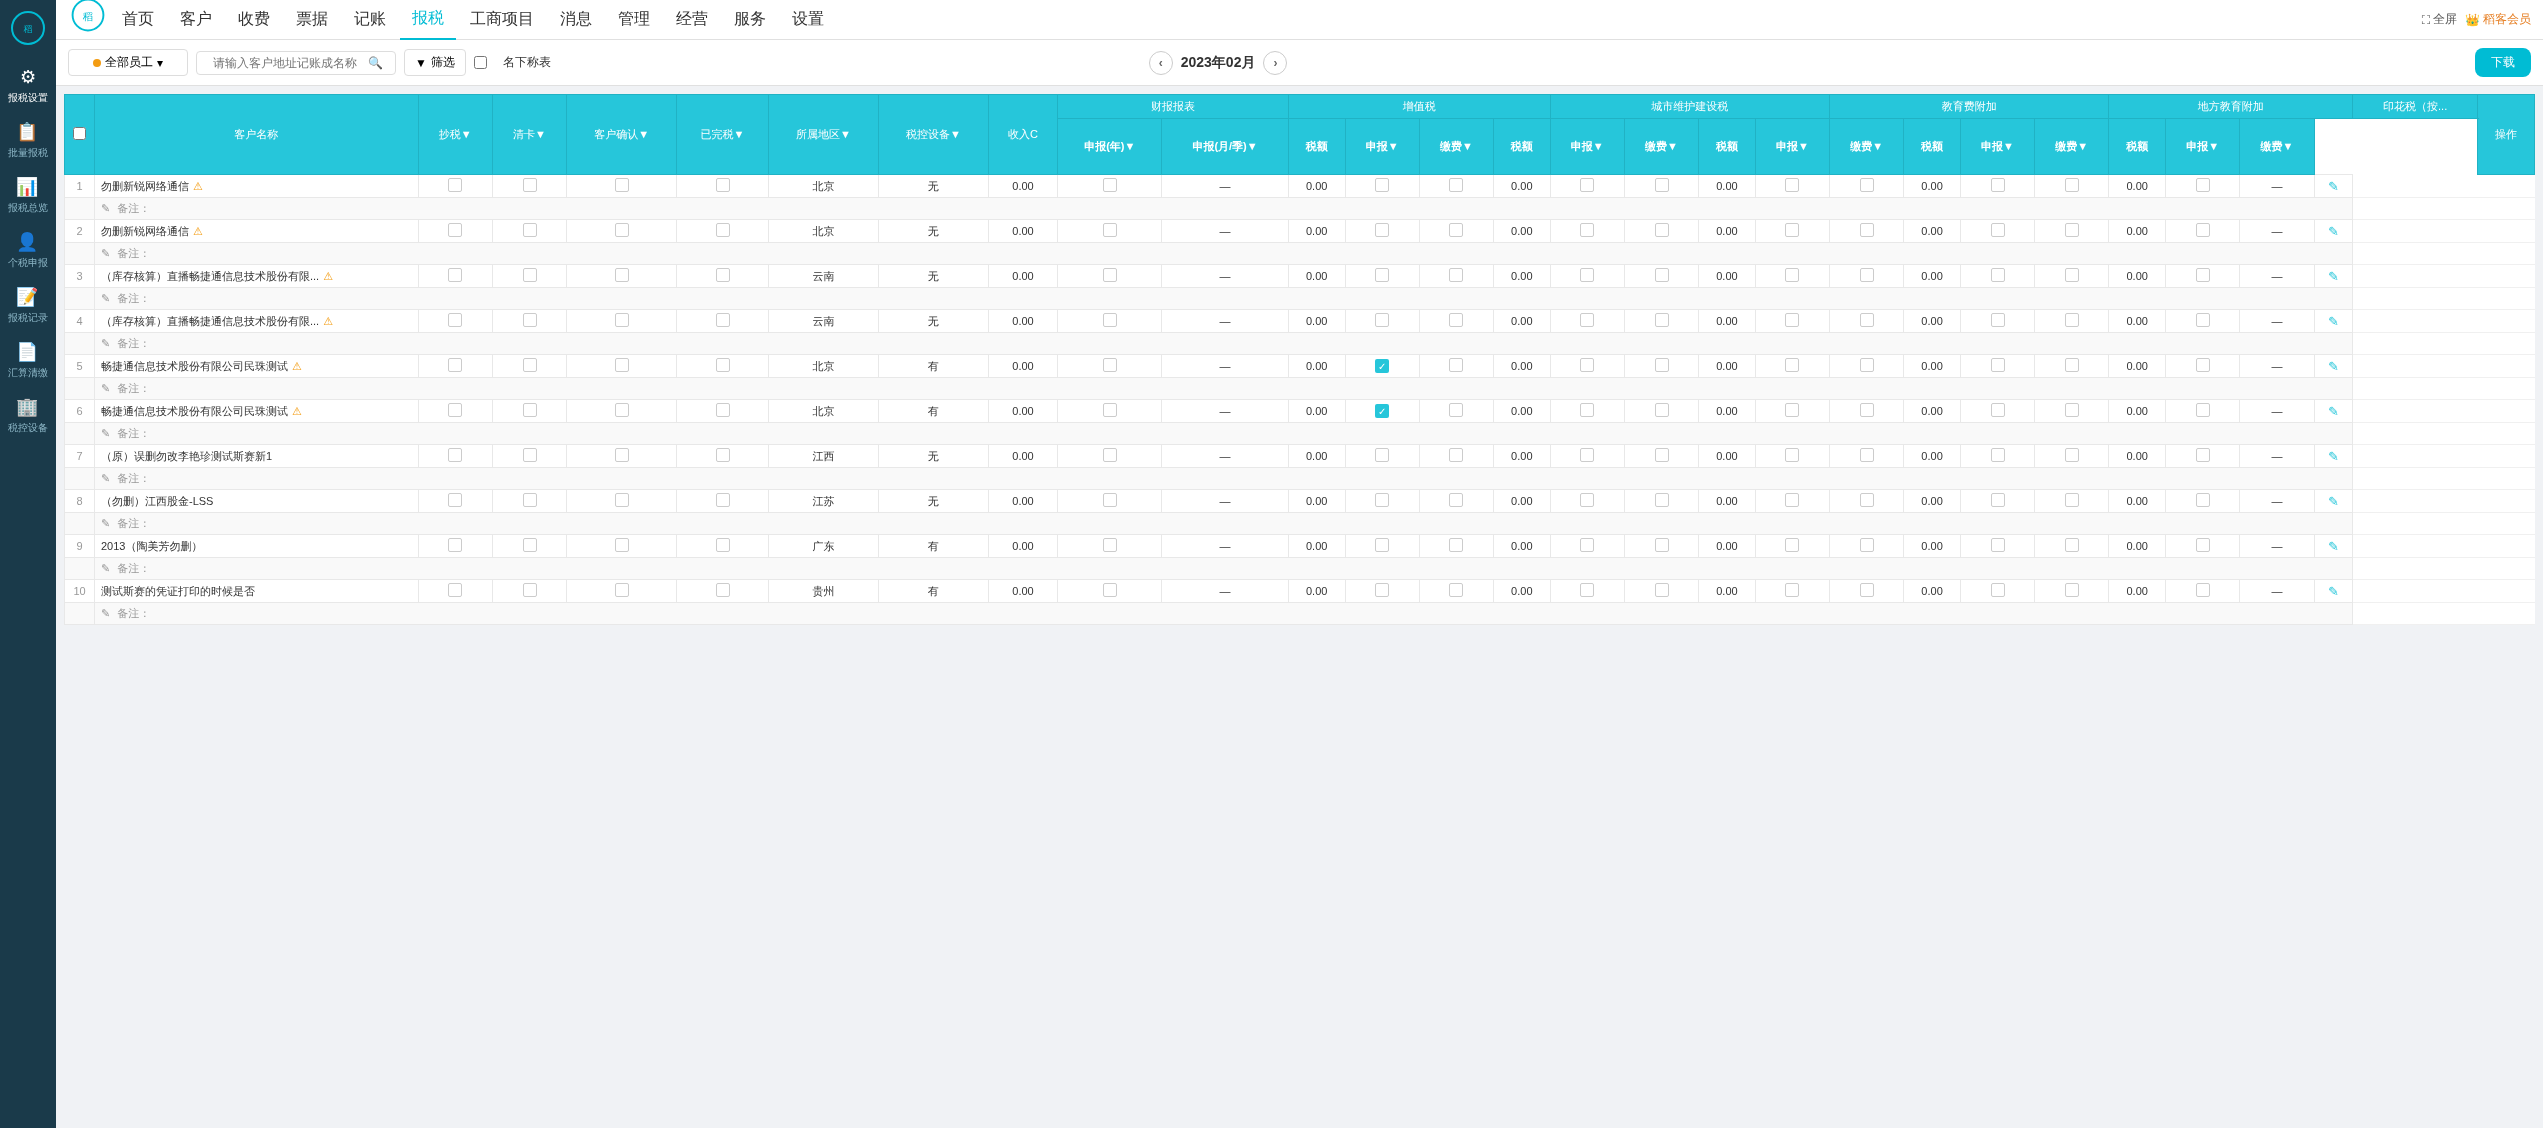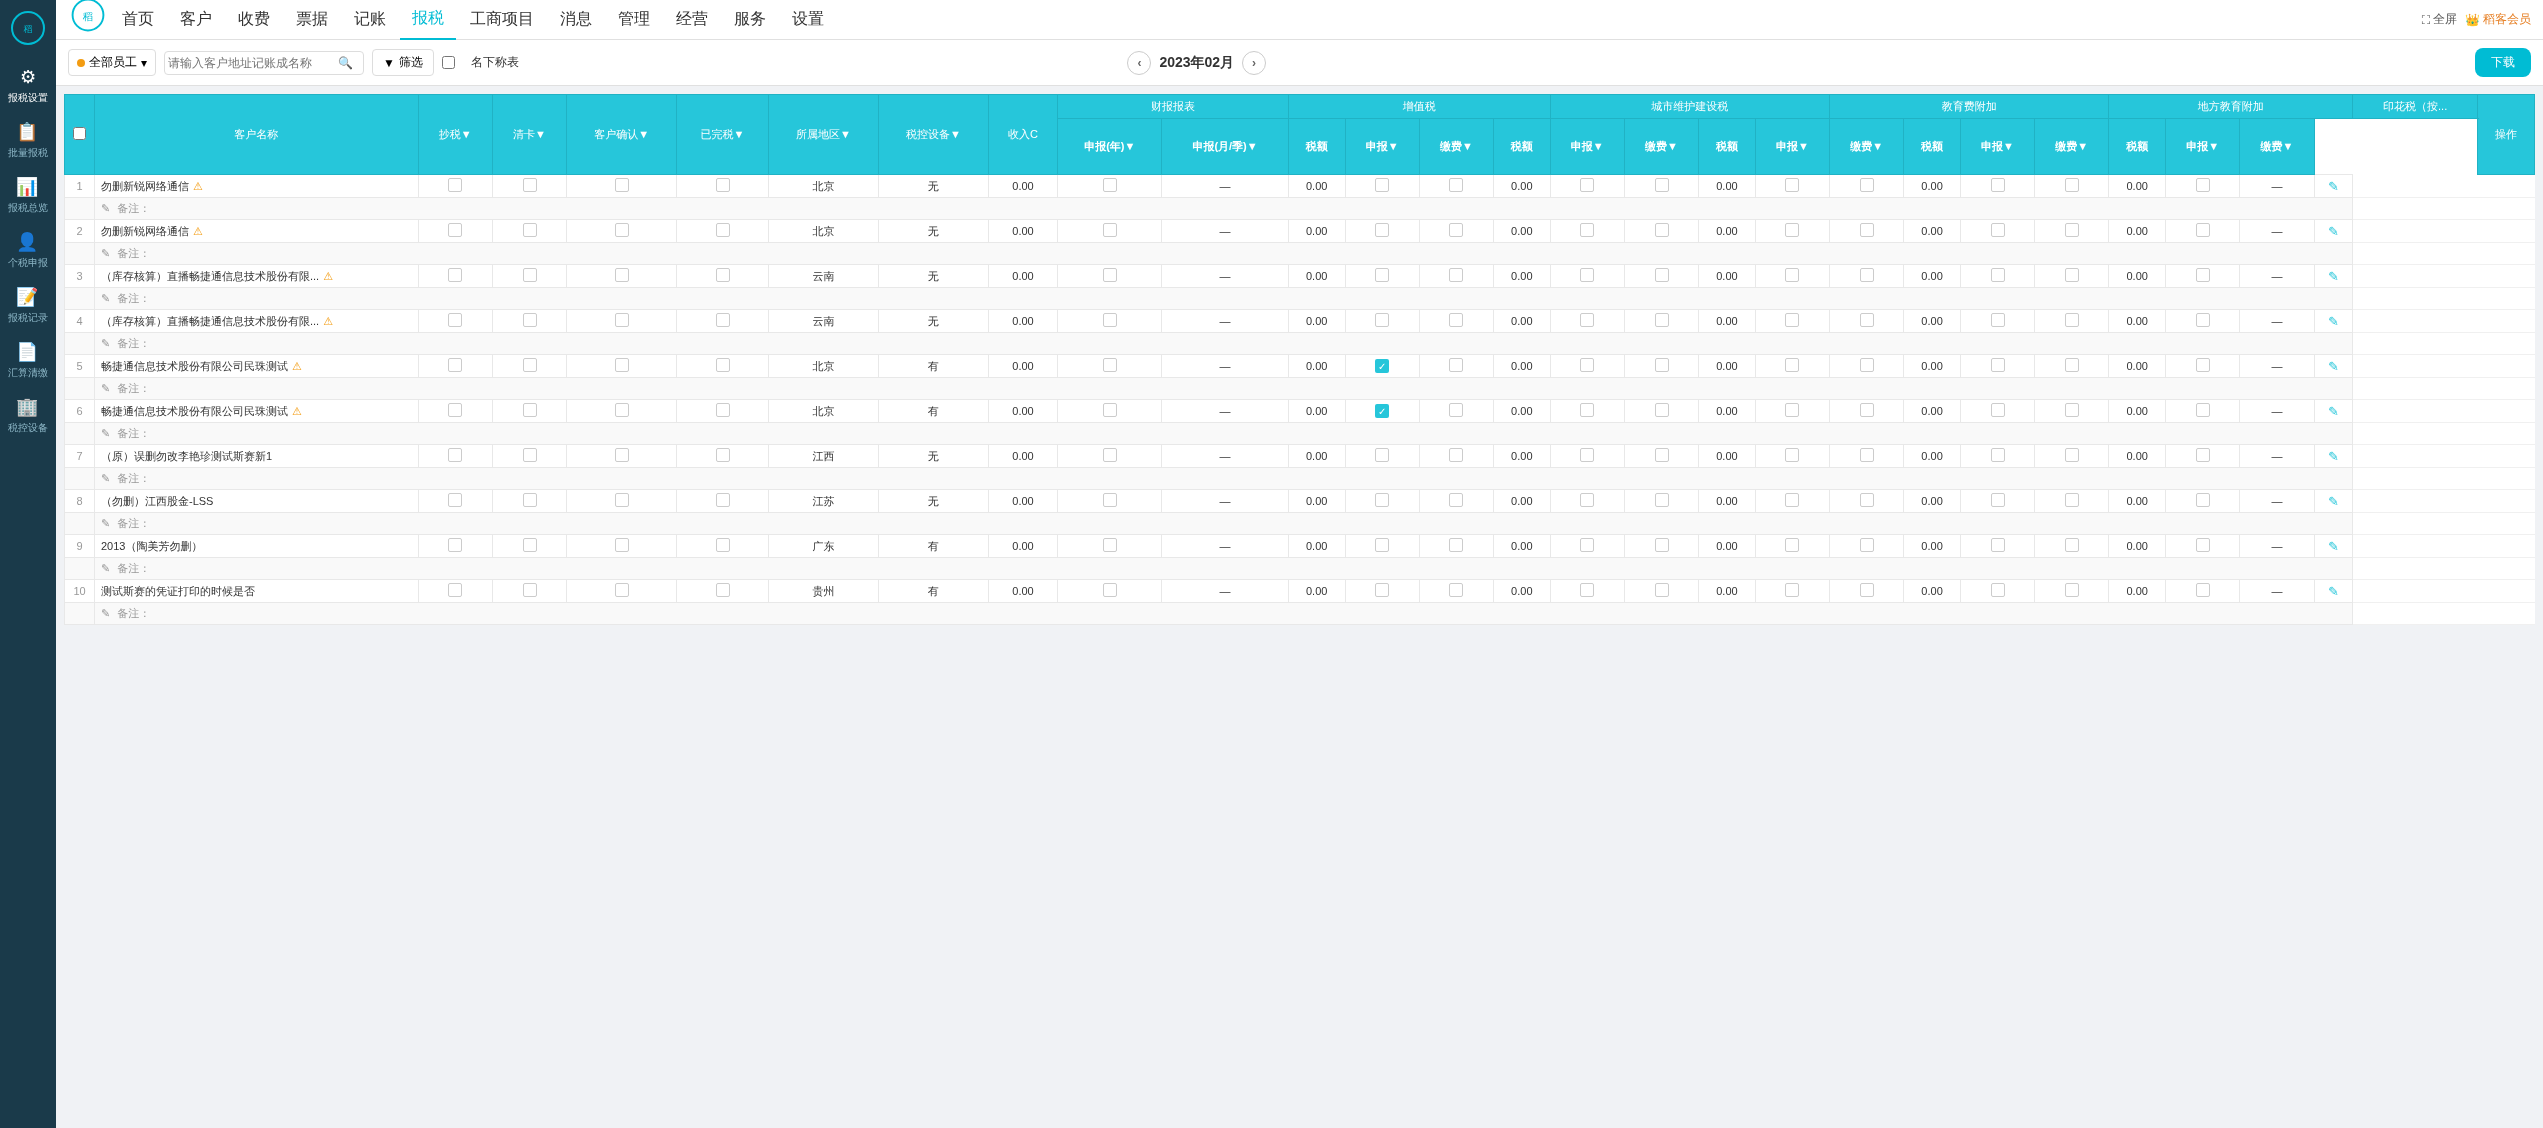--- a/index.html
+++ b/index.html
@@ -104,32 +104,32 @@
       gap: 8px;
       border-bottom: 1px solid #e0e0e0;
       flex-shrink: 0;
     }
     .employee-select {
       display: flex;
       align-items: center;
       gap: 4px;
       border: 1px solid #ddd;
       border-radius: 4px;
-      padding: 4px 8px;
+      padding: 4px 24px;
       background: #fff;
       cursor: pointer;
       font-size: 12px;
     }
     .employee-select .dot { width: 8px; height: 8px; background: #f39c12; border-radius: 50%; }
     .search-box {
       display: flex;
       align-items: center;
       border: 1px solid #ddd;
       border-radius: 4px;
-      padding: 4px 3px;
+      padding: 4px 16px;
       background: #fff;
       width: 200px;
     }
     .search-box input {
       border: none;
       outline: none;
       font-size: 12px;
       width: 170px;
       color: #999;
     }

